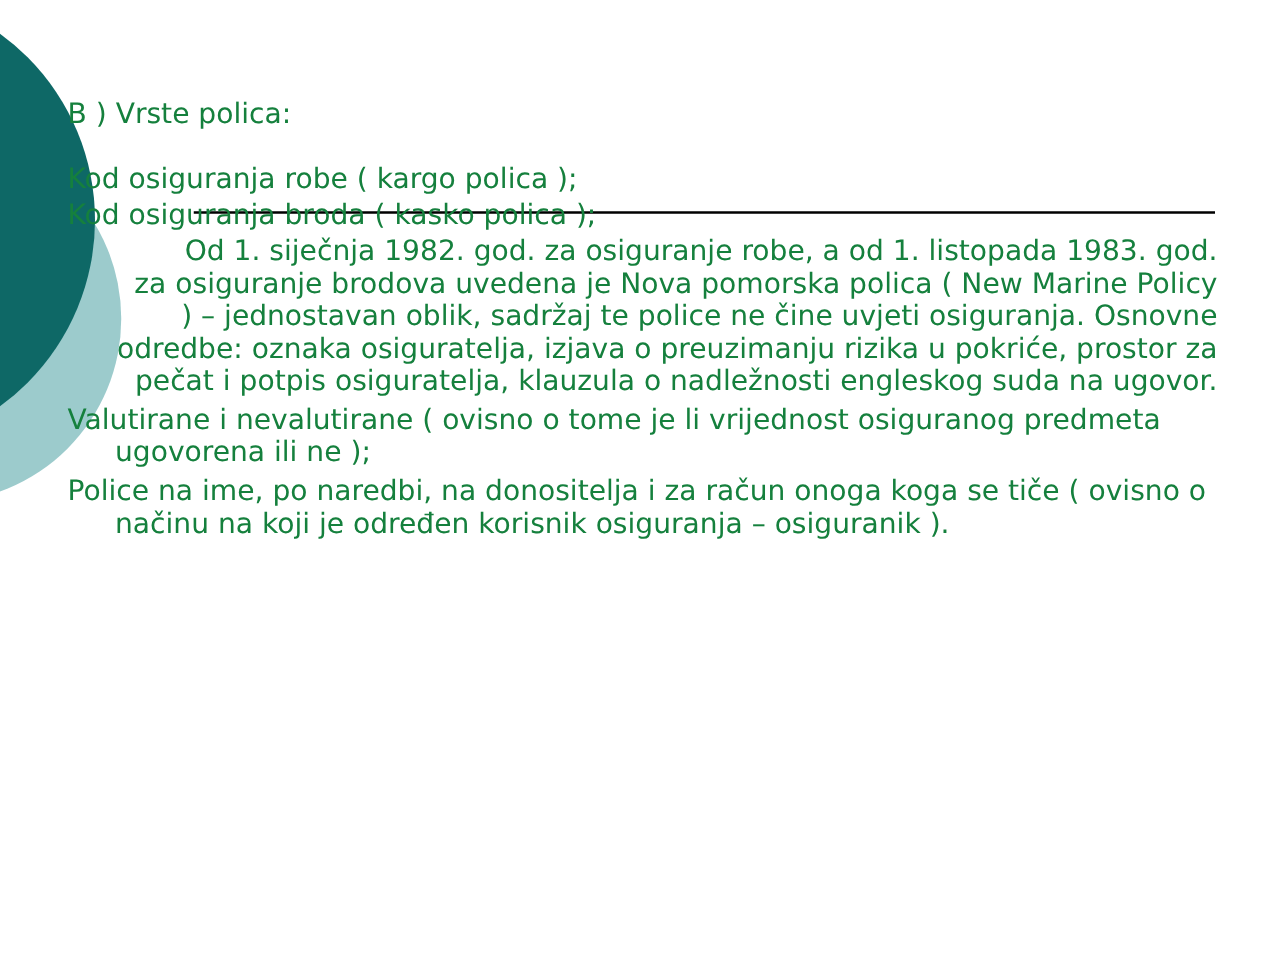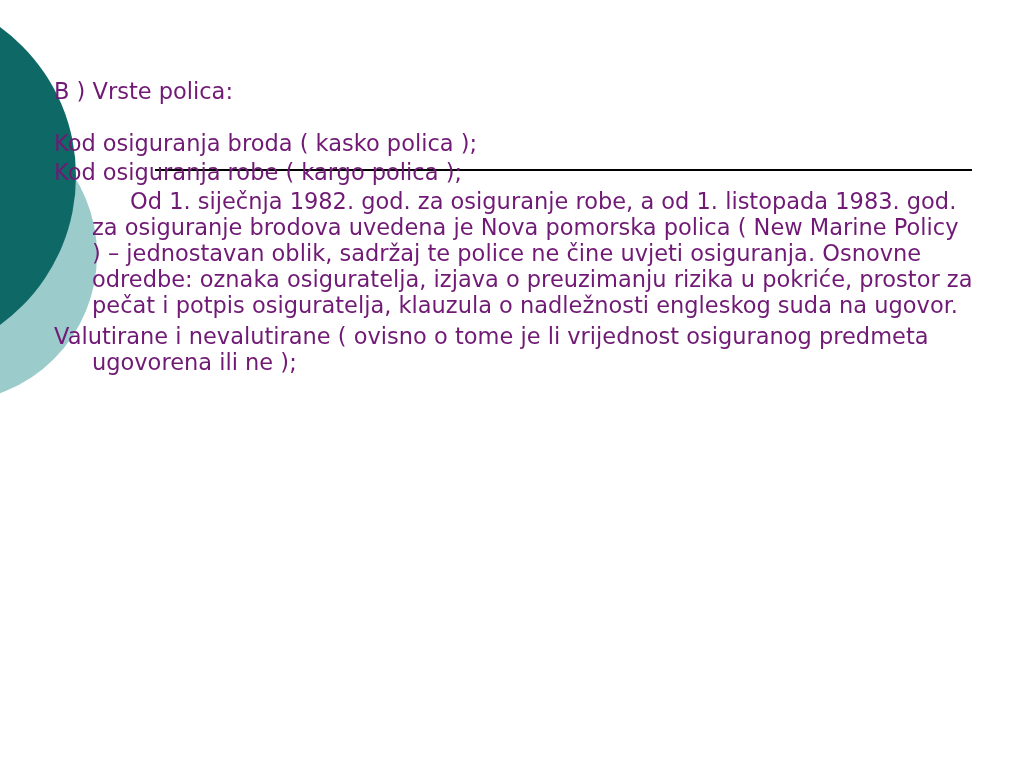--- a/index.html
+++ b/index.html
@@ -9,21 +9,21 @@
       height: 768px;
       background: #ffffff;
       overflow: hidden;
     }
     .slide {
       position: relative;
       width: 1024px;
       height: 768px;
       background: #ffffff;
       font-family: "DejaVu Sans", sans-serif;
-      color: #701a75;
+      color: #15803d;
     }
     .circle {
       position: absolute;
       border-radius: 50%;
     }
     .circle-light {
       left: -197px;
       top: 108px;
       width: 294px;
       height: 294px;
@@ -58,33 +58,35 @@
     }
     .item {
       margin: 0 0 5px 0;
       padding-left: 38px;
       text-indent: -38px;
     }
     .item.tight { margin-bottom: 3px; }
     .para {
       margin: 0 0 5px 38px;
       text-indent: 38px;
+      text-align: right;
     }
   </style>
 </head>
 <body>
 
 <div class="slide">
   <div class="circle circle-light"></div>
   <div class="circle circle-dark"></div>
   <div class="title-line"></div>
 
   <div class="content">
     <div class="heading">B ) Vrste polica:</div>
 
+    <div class="item tight">Kod osiguranja robe ( kargo polica );</div>
     <div class="item tight">Kod osiguranja broda ( kasko polica );</div>
-    <div class="item tight">Kod osiguranja robe ( kargo polica );</div>
 
     <div class="para">Od 1. siječnja 1982. god. za osiguranje robe, a od 1. listopada 1983. god. za osiguranje brodova uvedena je Nova pomorska polica ( New Marine Policy ) – jednostavan oblik, sadržaj te police ne čine uvjeti osiguranja. Osnovne odredbe: oznaka osiguratelja, izjava o preuzimanju rizika u pokriće, prostor za pečat i potpis osiguratelja, klauzula o nadležnosti engleskog suda na ugovor.</div>
 
     <div class="item">Valutirane i nevalutirane ( ovisno o tome je li vrijednost osiguranog predmeta ugovorena ili ne );</div>
+    <div class="item">Police na ime, po naredbi, na donositelja i za račun onoga koga se tiče ( ovisno o načinu na koji je određen korisnik osiguranja – osiguranik ).</div>
   </div>
 </div>
 
 </body></html>

